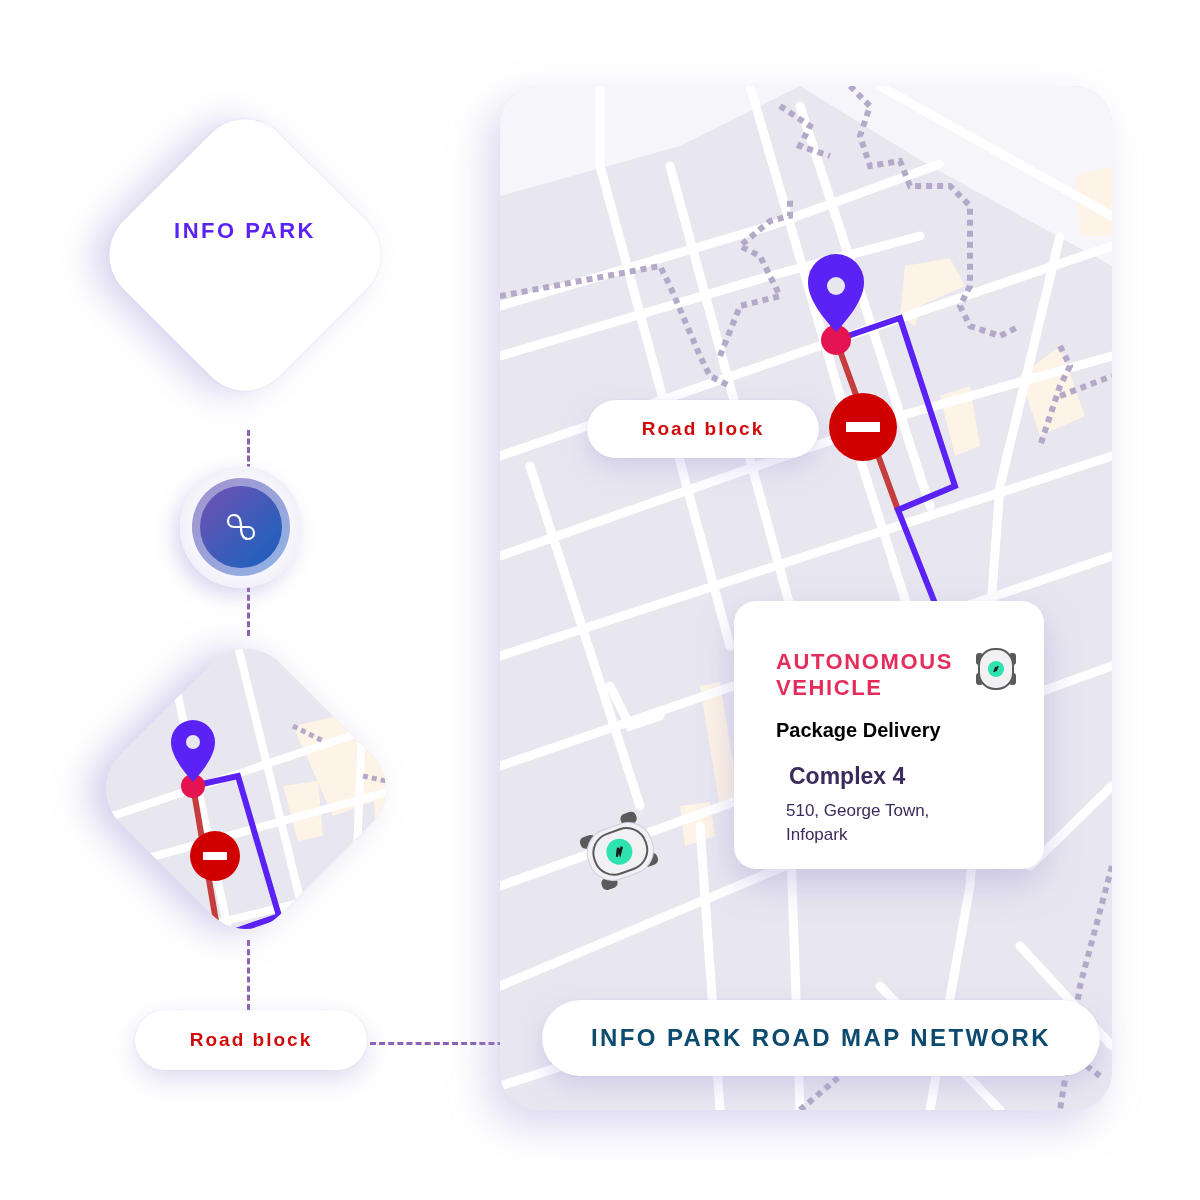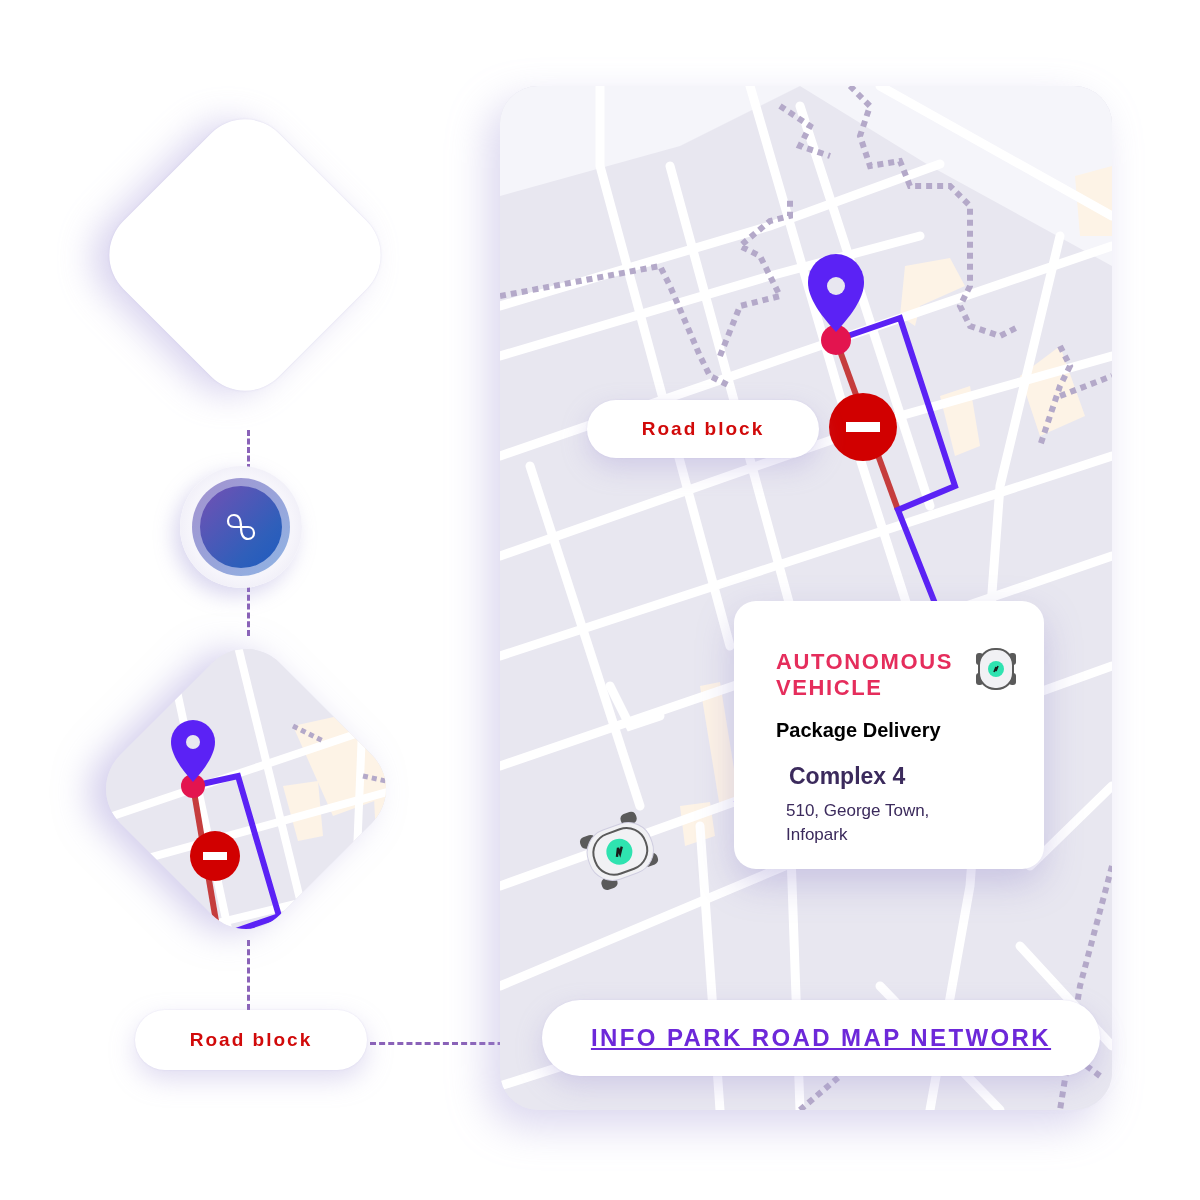--- a/index.html
+++ b/index.html
@@ -39,21 +39,21 @@
     box-shadow: -10px 14px 34px rgba(170,160,220,0.5);
   }
   .mini-map-svg { position: absolute; left: -50px; top: -50px; width: 326px; height: 326px; transform: rotate(-45deg); }
 
   .pill {
     position: absolute; background: #fff; border-radius: 40px;
     box-shadow: 0 10px 26px rgba(165,155,215,0.35), 0 0 2px rgba(200,195,230,0.4);
     display: flex; align-items: center; justify-content: center;
   }
   .pill-red { color: #d10a0a; font-weight: 700; font-size: 19px; letter-spacing: 2px; }
-  .pill-purple { color: #6d28d9; font-weight: 700; font-size: 24px; letter-spacing: 2.4px; text-decoration: underline; }
+  .pill-purple { color: #0c4a6e; font-weight: 700; font-size: 24px; letter-spacing: 2.4px; }
 
   .hline { position: absolute; left: 370px; top: 1042px; width: 170px; border-top: 3px dashed #8a62b8; }
 
   
   .map-panel {
     position: absolute; left: 500px; top: 86px; width: 612px; height: 1024px; border-radius: 38px;
     overflow: hidden; background: #e8e7f0;
     box-shadow: -12px 16px 40px rgba(165,155,215,0.4);
   }
   .map-svg { position: absolute; left: 0; top: 0; width: 612px; height: 1024px; }
@@ -68,20 +68,21 @@
   .av-addr { position: absolute; left: 42px; top: 198px; color: #3b2a5c; font-size: 17px; line-height: 24px; margin-left: 10px; }
   .av-icon { position: absolute; left: 240px; top: 44px; width: 44px; height: 48px; }
 
   .robot { position: absolute; left: 568px; top: 798px; width: 100px; height: 100px; }
 </style>
 </head>
 <body>
 
 <div class="diamond-card"></div>
 <div class="info-text">
+  <div class="info-title">INFO PARK</div>
 </div>
 
 <div class="vline" style="top:430px;height:40px;"></div>
 <div class="vline" style="top:586px;height:50px;"></div>
 <div class="vline" style="top:940px;height:70px;"></div>
 
 <div class="hub-outer">
   <div class="hub-ring">
     <div class="hub-inner">
       <svg width="40" height="40" viewBox="0 0 40 40">

